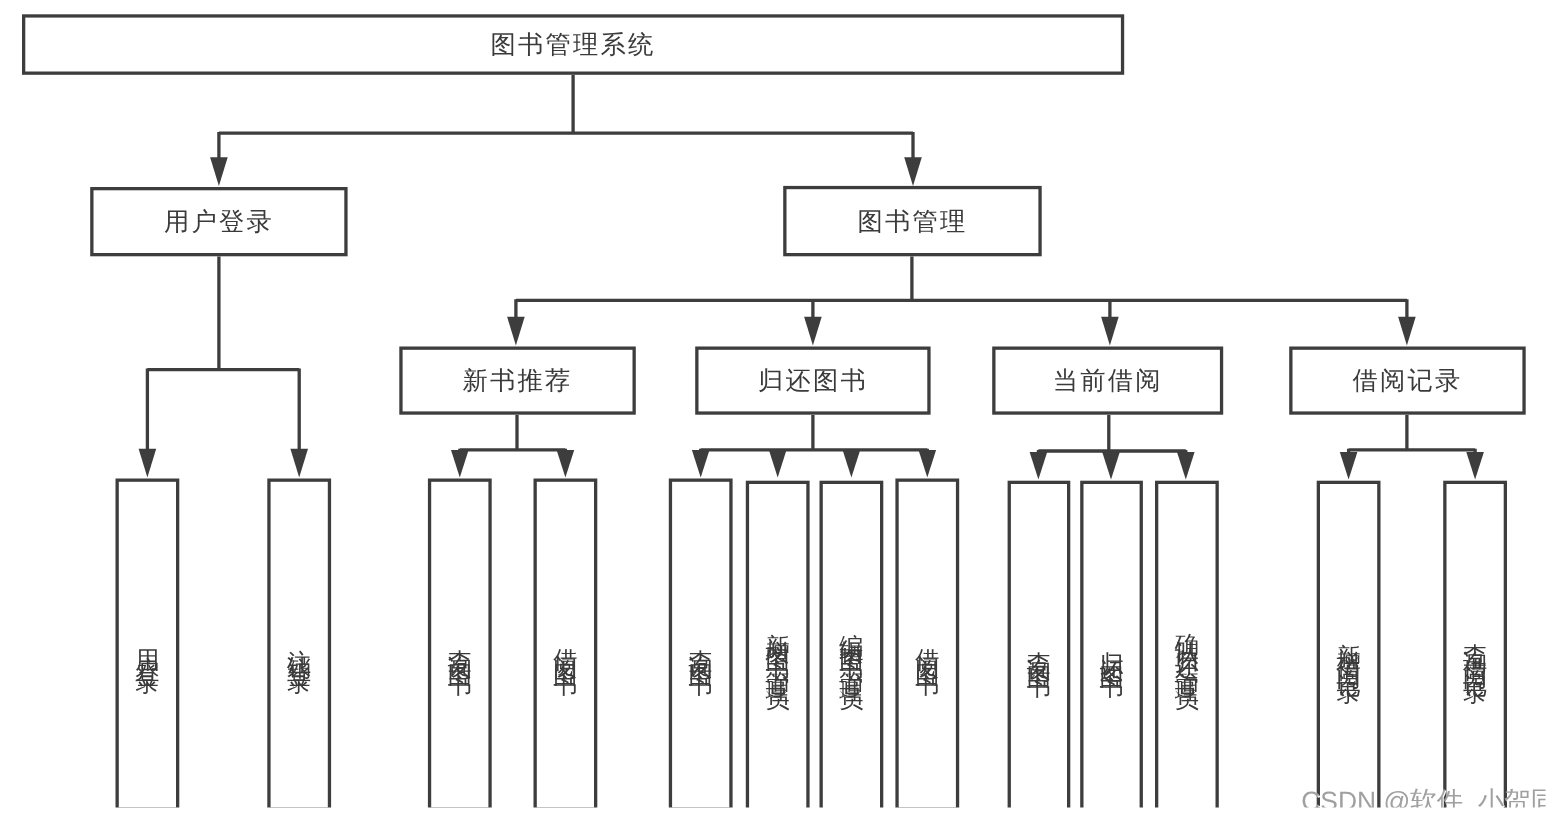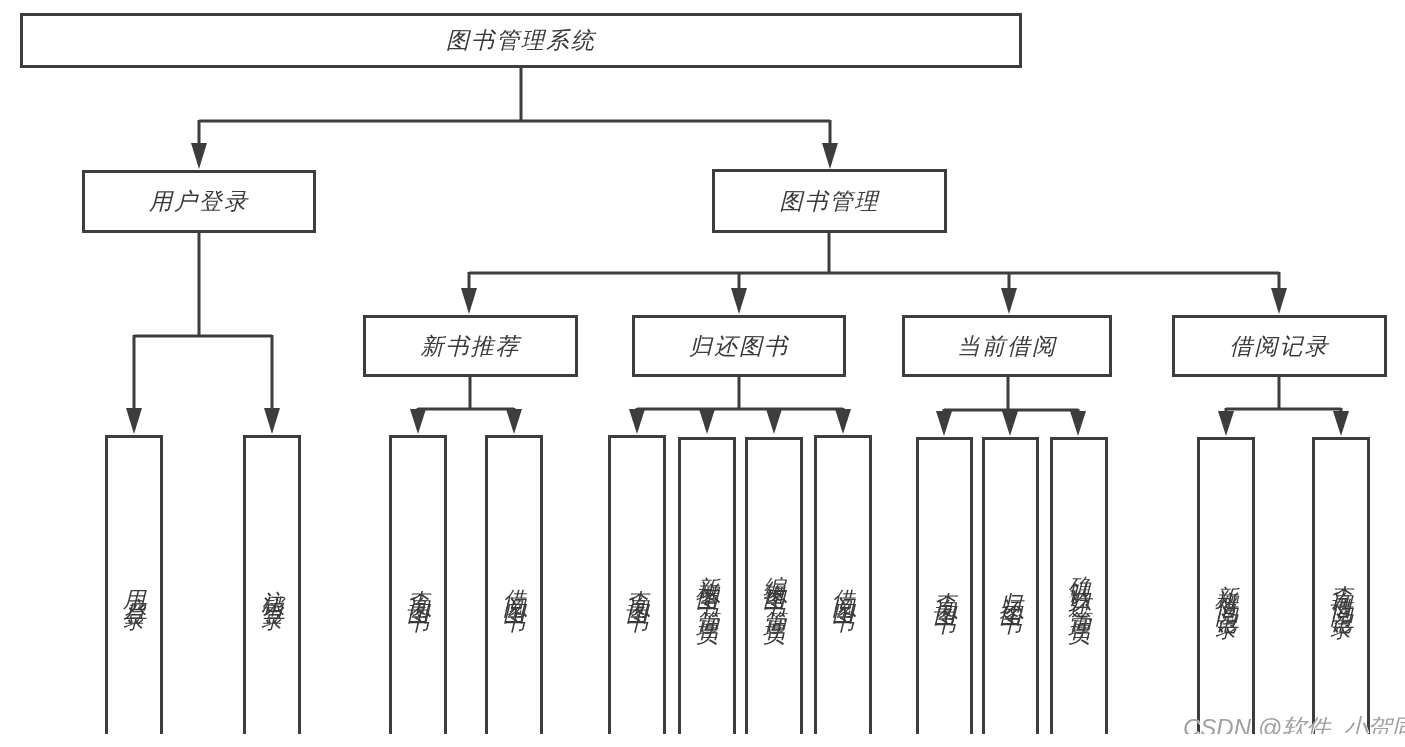--- a/index.html
+++ b/index.html
@@ -13,21 +13,20 @@
   body {
     font-family: "Liberation Sans", "DejaVu Sans", sans-serif;
     background: var(--background);
   }
   .canvas {
     position: relative;
     width: 1405px;
     height: 734px;
     background: var(--background);
     overflow: hidden;
-    font-style: italic;
   }
   .connectors {
     position: absolute;
     left: 0; top: 0;
     width: 1405px; height: 747px;
     color: var(--line);
   }
   .node {
     position: absolute;
     border: 3px solid var(--line);

